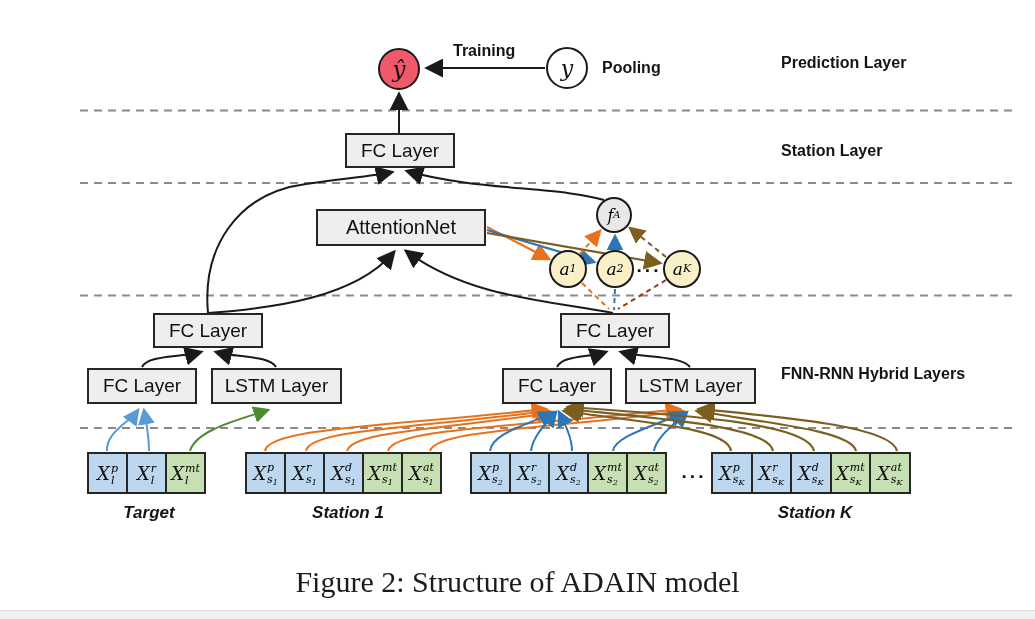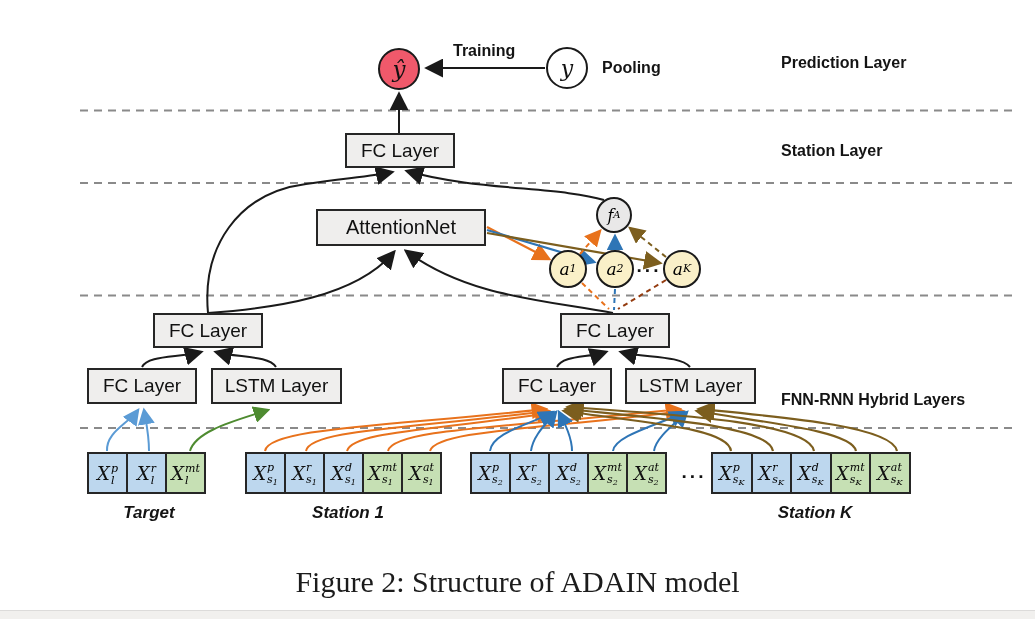--- a/index.html
+++ b/index.html
@@ -214,21 +214,21 @@
     </div>
   <div class="nbox" style="left:211px;top:368px;width:131px;height:36px;">
       <span>LSTM Layer</span>
     </div>
   <div class="nbox" style="left:502px;top:368px;width:110px;height:36px;">
       <span>FC Layer</span>
     </div>
   <div class="nbox" style="left:625px;top:368px;width:131px;height:36px;">
       <span>LSTM Layer</span>
     </div>
-  <div class="layer-label" style="left:781px;top:365px;margin-top:26px;">FNN-RNN Hybrid Layers</div>
+  <div class="layer-label" style="left:781px;top:365px;">FNN-RNN Hybrid Layers</div>
 
   <div class="input-group" style="left:87px;width:124px;">
     <div class="box-row">
         <div class="input-box blue" style="width: 41px;">
           <span class="mx">X</span>
           <span class="scripts">
             <span class="msup">p</span>
             <span class="msub">l</span>
           </span>
         </div>

